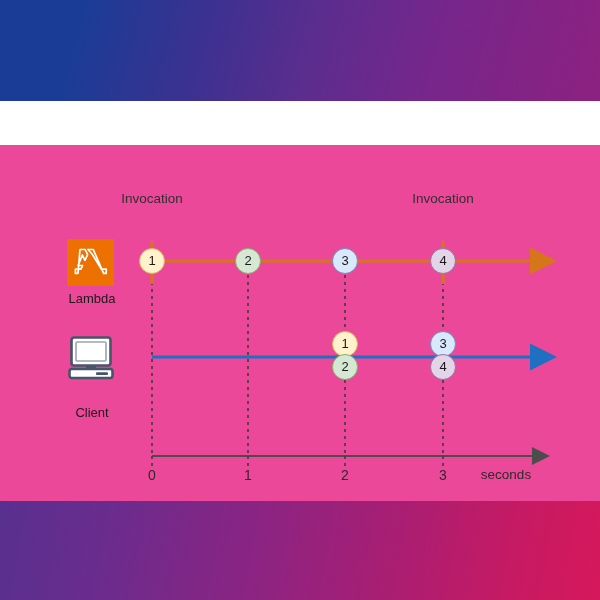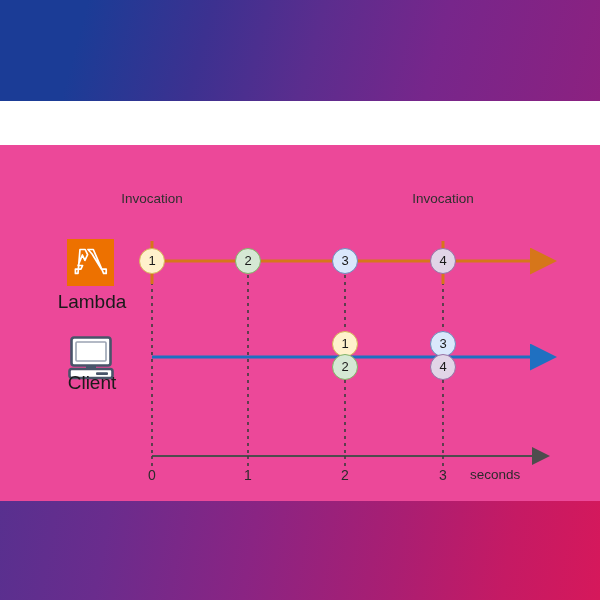--- a/index.html
+++ b/index.html
@@ -62,41 +62,42 @@
     font-size: 13.5px;
     color: #303030;
     text-align: center;
     line-height: 17px;
     white-space: nowrap;
   }
   #annotation-start { left: 92px; top: 45px; width: 120px; }
   #annotation-end   { left: 383px; top: 45px; width: 120px; }
 
   .node-label {
-    font-size: 19px;
+    font-size: 13px;
     color: #1a1a1a;
     text-align: center;
     white-space: nowrap;
   }
   #label-lambda { left: 45px; top: 146px; width: 94px; }
-  #label-client { left: 45px; top: 227px; width: 94px; }
+  #label-client { left: 45px; top: 260px; width: 94px; }
 
   .tick-label {
     font-size: 14px;
     color: #2b2b2b;
     text-align: center;
     white-space: nowrap;
   }
   #axis-title {
     position: absolute;
     left: 470px;
     top: 322px;
     width: 72px;
     font-size: 13.5px;
     color: #2b2b2b;
+    text-align: center;
     white-space: nowrap;
   }
 
   
   #icon-lambda {
     left: 67px;
     top: 94px;
     width: 47px;
     height: 47px;
     background: #ed7100;

